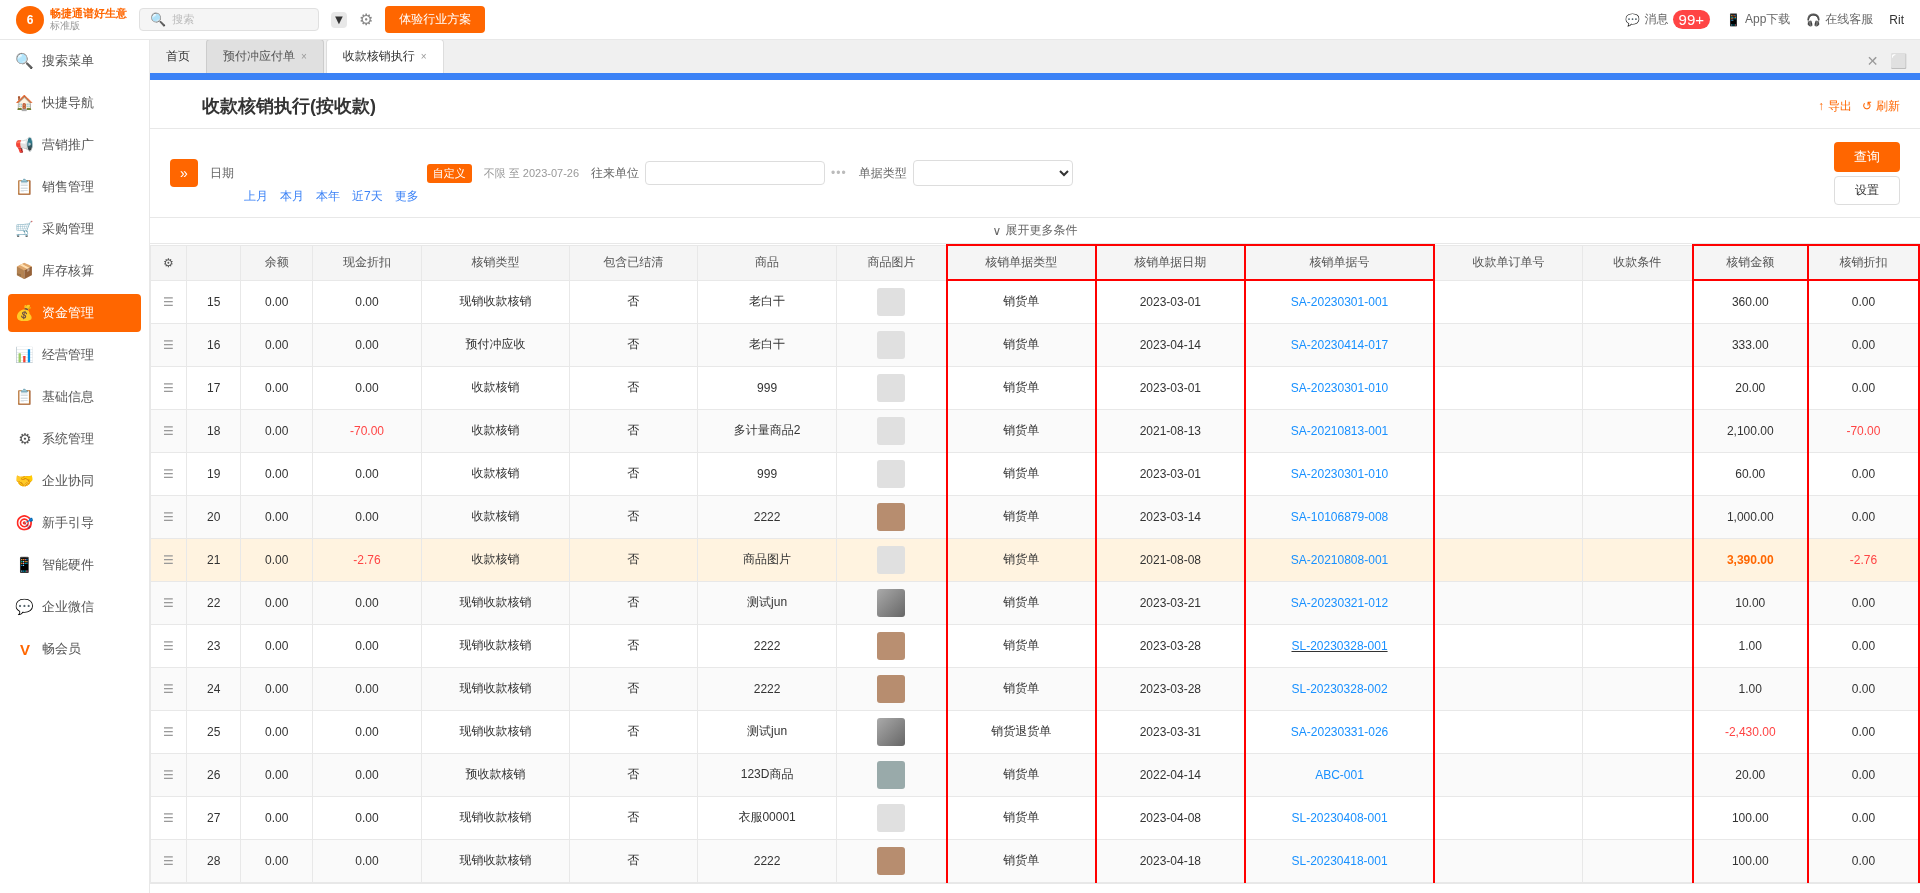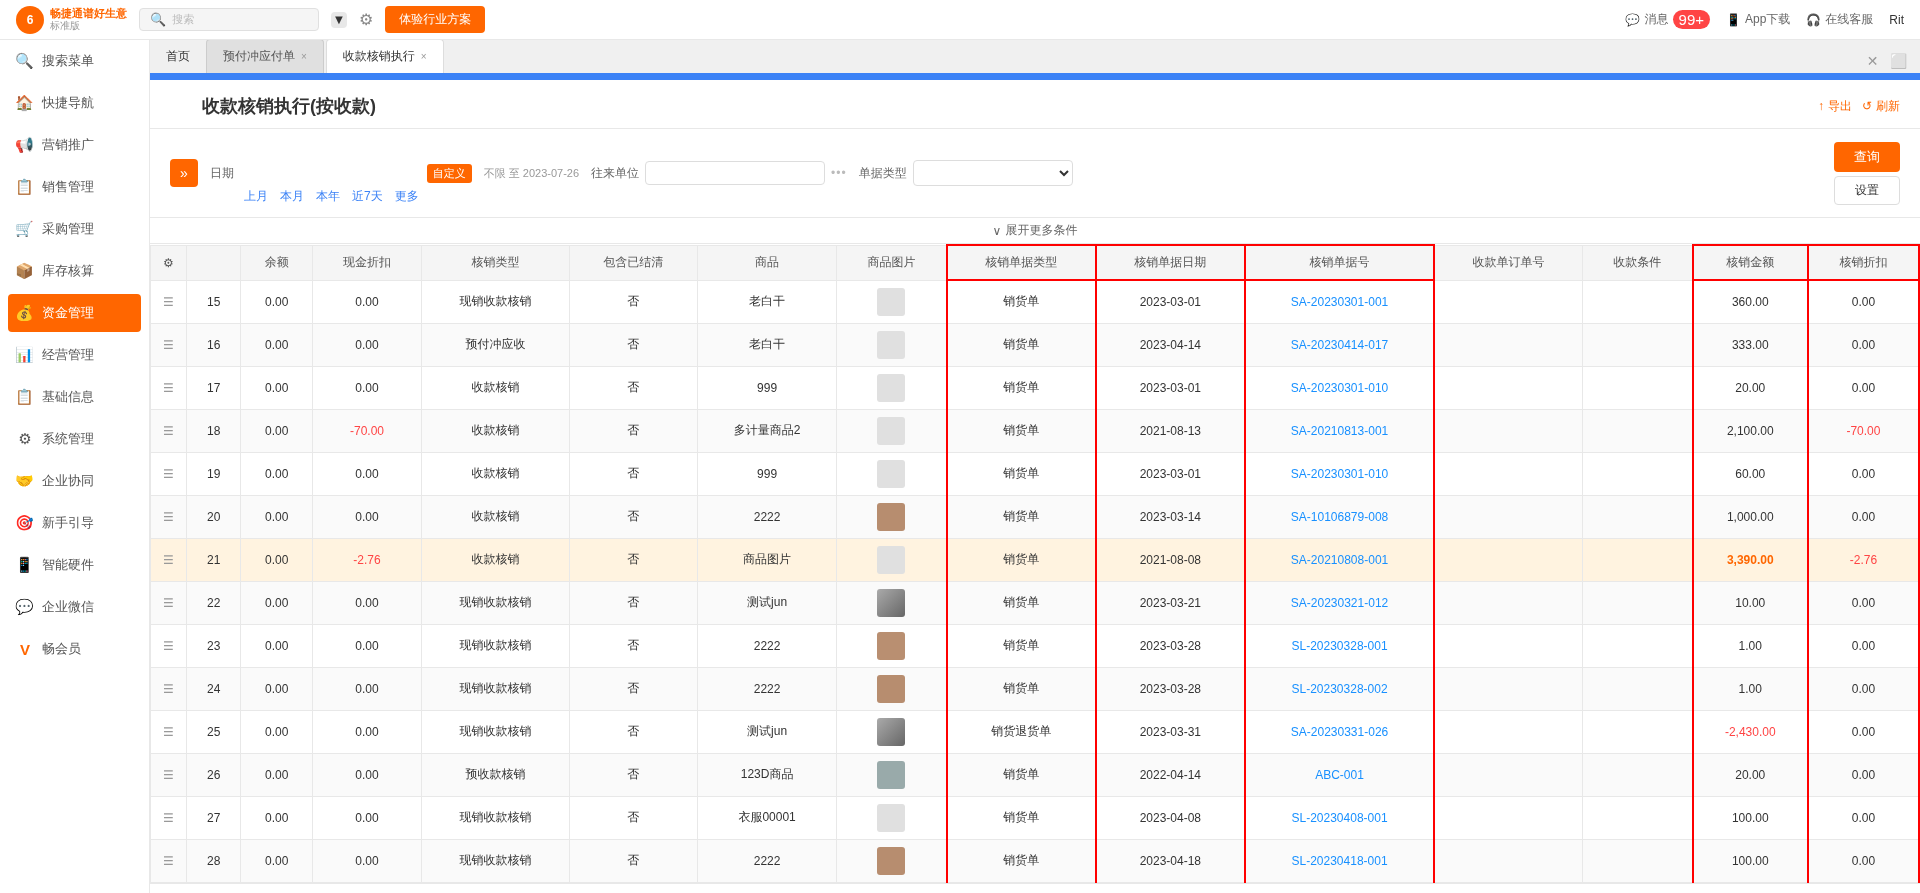--- a/index.html
+++ b/index.html
@@ -418,21 +418,21 @@
                 <td><span style="color:#999;cursor:pointer">☰</span></td>
                 <td>23</td>
                 <td>0.00</td>
                 <td>0.00</td>
                 <td>现销收款核销</td>
                 <td>否</td>
                 <td>2222</td>
                 <td><div style="width:28px;height:28px;background:#8B4513;border-radius:3px;display:inline-block;vertical-align:middle;opacity:0.6"></div></td>
                 <td style="border-left: 2px solid rgb(255, 0, 0); border-right: 2px solid rgb(255, 0, 0);">销货单</td>
                 <td style="border-left: 2px solid rgb(255, 0, 0); border-right: 2px solid rgb(255, 0, 0);">2023-03-28</td>
-                <td style="border-left: 2px solid rgb(255, 0, 0); border-right: 2px solid rgb(255, 0, 0);"><a class="text-link">SL-20230328-001</a></td>
+                <td style="border-left: 2px solid rgb(255, 0, 0); border-right: 2px solid rgb(255, 0, 0); text-decoration: underline;"><a class="text-link">SL-20230328-001</a></td>
                 <td></td>
                 <td></td>
                 <td style="border-left: 2px solid rgb(255, 0, 0); border-right: 2px solid rgb(255, 0, 0);">1.00</td>
                 <td style="border-left: 2px solid rgb(255, 0, 0); border-right: 2px solid rgb(255, 0, 0);">0.00</td>
               </tr>
               <tr>
                 <td><span style="color:#999;cursor:pointer">☰</span></td>
                 <td>24</td>
                 <td>0.00</td>
                 <td>0.00</td>

